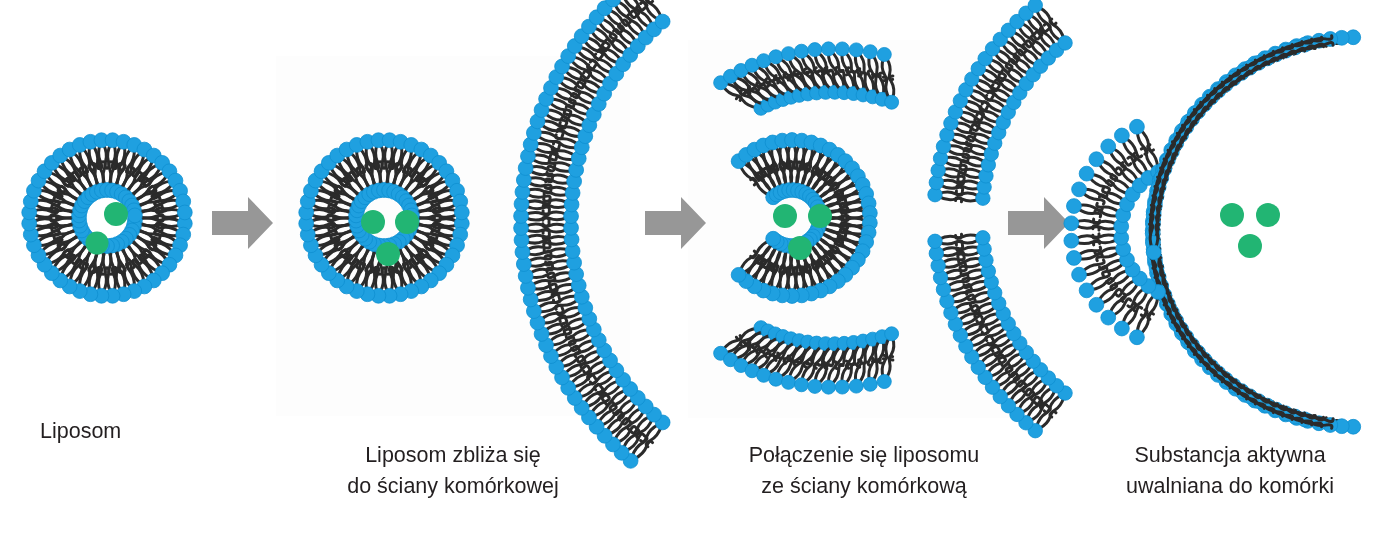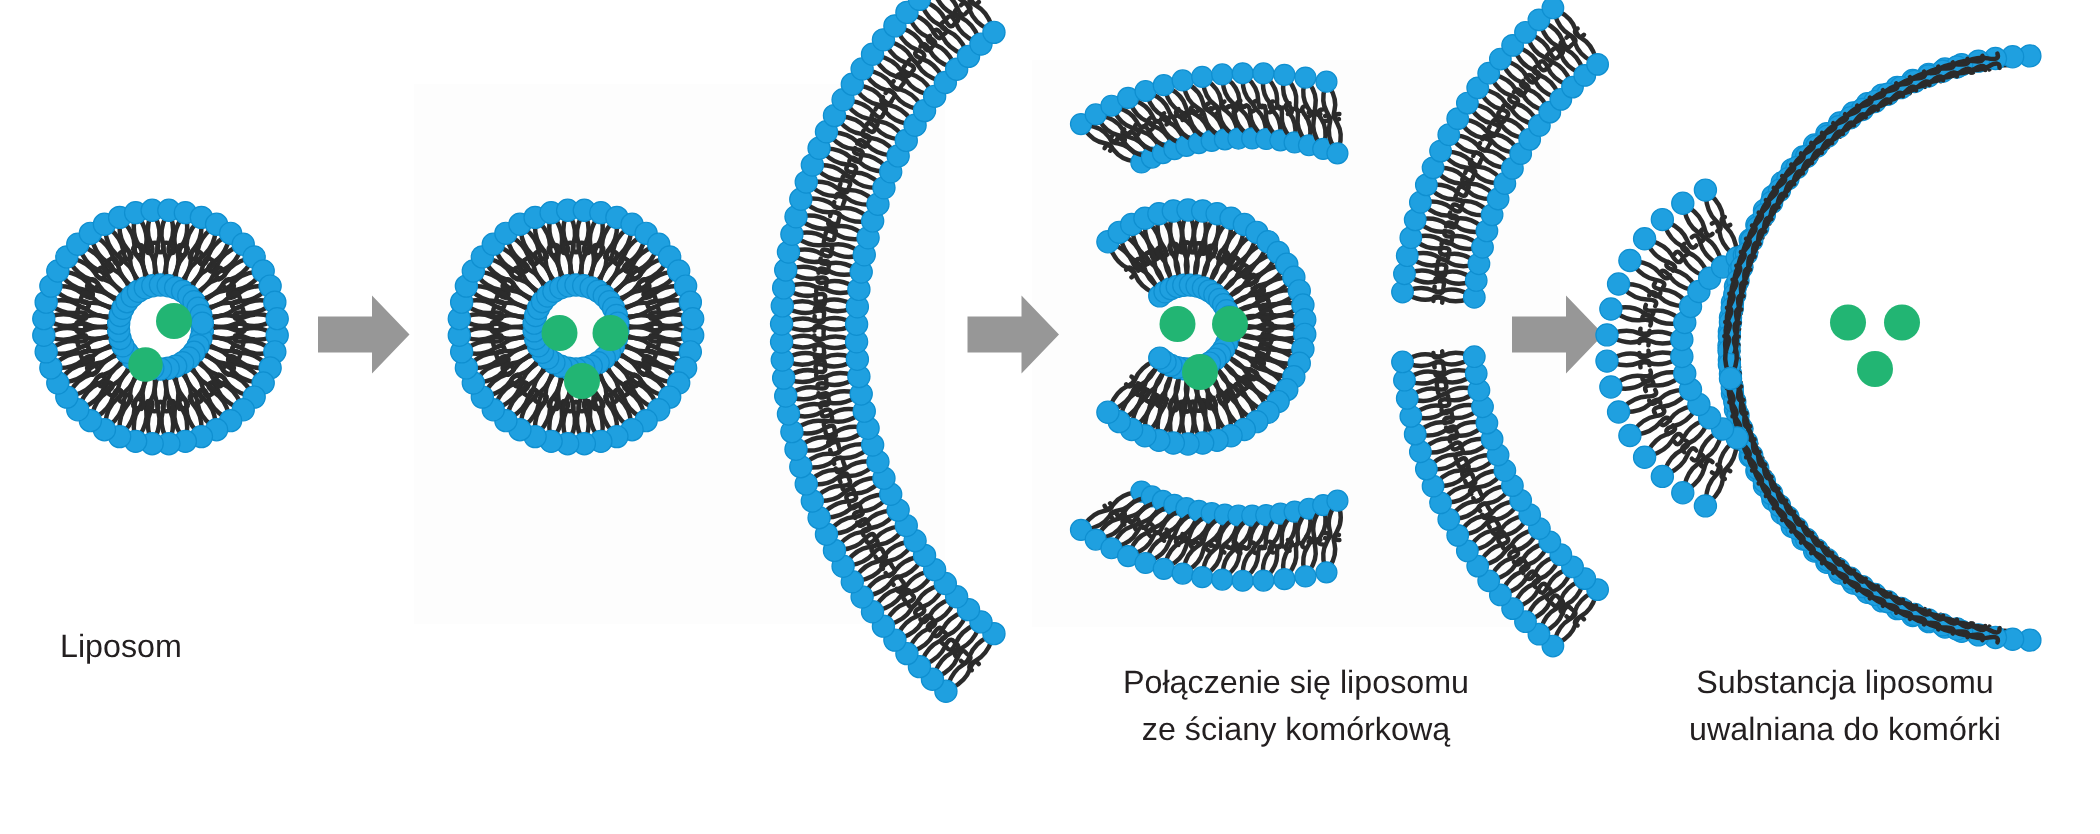--- a/index.html
+++ b/index.html
@@ -805,20 +805,22 @@
           <path d="M139.78,213.40 Q148.98,208.68 156.89,210.81 T163.39,208.05" fill="none" stroke="#2b2b2b" stroke-width="3" stroke-linecap="round"></path>
           <path d="M140.09,216.68 Q150.00,219.63 157.38,216.09 T164.27,217.61" fill="none" stroke="#2b2b2b" stroke-width="3" stroke-linecap="round"></path>
           <circle cx="135.88" cy="215.42" r="7.4" fill="#1fa0e0" stroke="#0f8fd0" stroke-width="0.8"></circle>
         </g>
       <g id="p2-cargo">
           <circle cx="97" cy="222" r="12" fill="#22b573"></circle>
           <circle cx="131" cy="222" r="12" fill="#22b573"></circle>
           <circle cx="112" cy="254" r="12" fill="#22b573"></circle>
         </g>
     </svg>
+    <div class="caption" style="left:-10px; top:440px; width:374px; text-align:center;">Liposom zbliża się
+do ściany komórkowej</div>
   </div>
 
   <div class="arrow" style="left:645px; top:197px;">
     <svg width="62" height="52" viewBox="0 0 62 52">
       <path d="M0,14 L36,14 L36,0 L61,26 L36,52 L36,38 L0,38 Z" fill="#979797"></path>
     </svg>
   </div>
 
   <div class="panel" style="left:688px; width:352px;">
     <svg class="figure" width="380" height="430" viewBox="0 0 380 430">
@@ -1871,17 +1873,17 @@
           <path d="M92.11,248.23 Q88.49,238.54 91.52,230.93 T89.54,224.16" fill="none" stroke="#2b2b2b" stroke-width="3" stroke-linecap="round"></path>
           <path d="M95.41,248.31 Q99.49,238.81 96.82,231.06 T99.13,224.39" fill="none" stroke="#2b2b2b" stroke-width="3" stroke-linecap="round"></path>
           <circle cx="93.66" cy="252.34" r="7.4" fill="#1fa0e0" stroke="#0f8fd0" stroke-width="0.8"></circle>
         </g>
       <g id="p4-cargo">
           <circle cx="172" cy="215" r="12" fill="#22b573"></circle>
           <circle cx="208" cy="215" r="12" fill="#22b573"></circle>
           <circle cx="190" cy="246" r="12" fill="#22b573"></circle>
         </g>
     </svg>
-    <div class="caption" style="left:0px; top:440px; width:340px; text-align:center;">Substancja liposomu
+    <div class="caption" style="left:0px; top:440px; width:340px; text-align:center;">Substancja aktywna
 uwalniana do komórki</div>
   </div>
 
 </div>
 
 </body></html>

